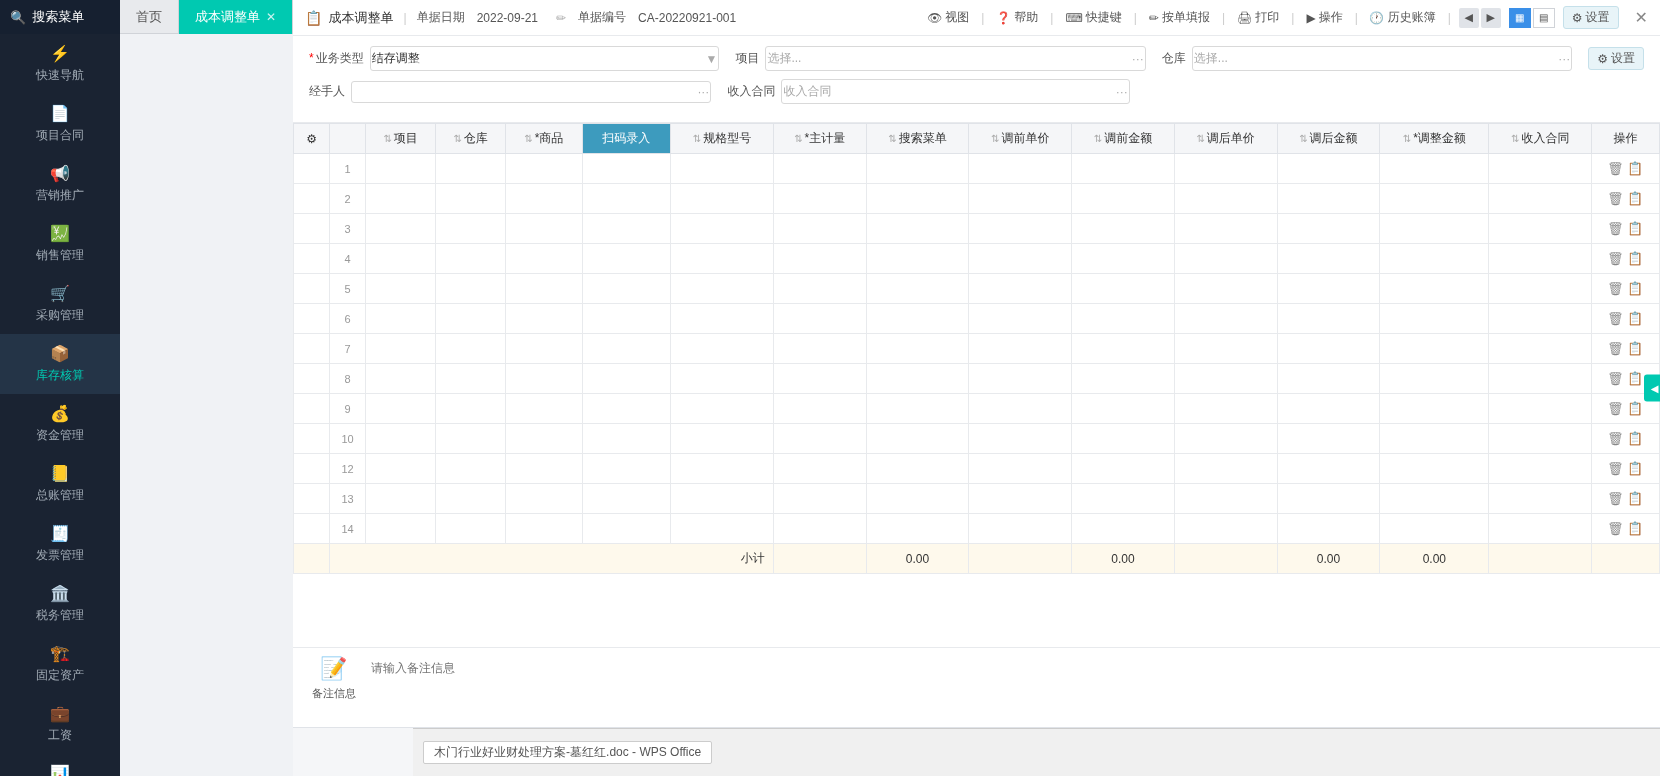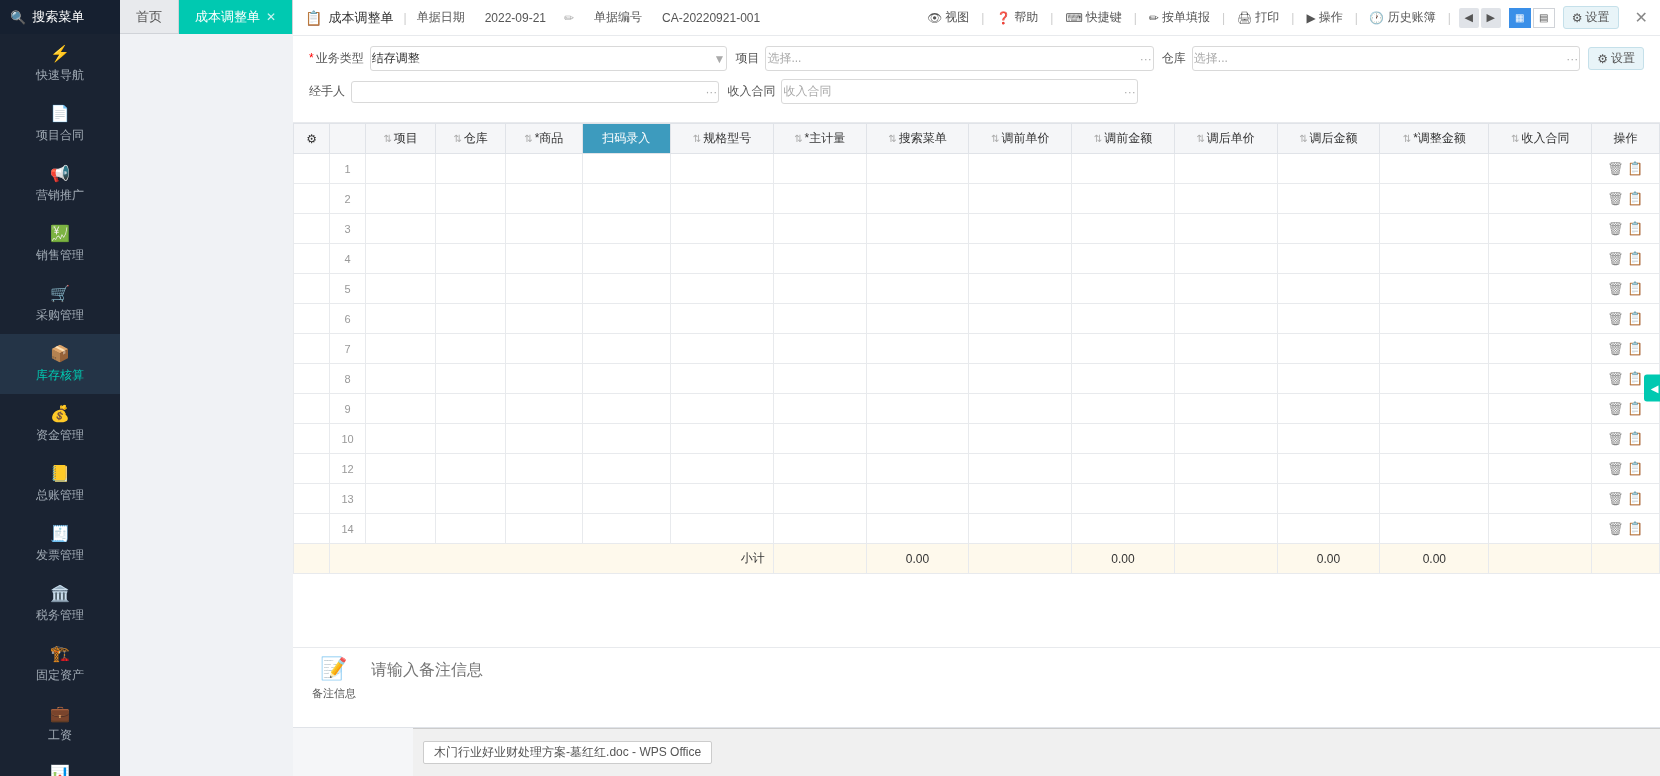--- a/index.html
+++ b/index.html
@@ -97,21 +97,21 @@
     }
     .toolbar-doc-title {
       display: flex;
       align-items: center;
       gap: 6px;
       color: #333;
       font-size: 13px;
       font-weight: 500;
     }
     .toolbar-doc-icon { color: #00c9b1; font-size: 14px; }
-    .toolbar-info { display: flex; align-items: center; gap: 20px; font-size: 12px; color: #555; }
+    .toolbar-info { display: flex; align-items: center; gap: 12px; font-size: 12px; color: #555; }
     .toolbar-sep { color: #ccc; }
     .toolbar-actions { margin-left: auto; display: flex; align-items: center; gap: 8px; }
     .toolbar-btn {
       display: flex; align-items: center; gap: 3px;
       font-size: 12px; color: #555; cursor: pointer; padding: 2px 4px;
     }
     .toolbar-close { font-size: 16px; cursor: pointer; color: #888; margin-left: 8px; }
     .settings-btn {
       background: #e8f4f8;
       border: 1px solid #c5e0ea;
@@ -125,21 +125,21 @@
 
     
     .fields-area {
       padding: 10px 16px;
       border-bottom: 1px solid #e8eaed;
       flex-shrink: 0;
     }
     .fields-row {
       display: flex;
       align-items: center;
-      gap: 8px;
+      gap: 16px;
       margin-bottom: 8px;
       justify-content: flex-end;
     }
     .field-group {
       display: flex;
       align-items: center;
       gap: 6px;
       flex: 1;
     }
     .field-label {
@@ -245,21 +245,21 @@
       align-items: center;
       gap: 4px;
       min-width: 50px;
     }
     .remarks-icon { font-size: 22px; color: #555; }
     .remarks-label { font-size: 11px; color: #555; }
     .remarks-input {
       flex: 1;
       border: none;
       outline: none;
-      font-size: 16px;
+      font-size: 12px;
       color: #999;
       padding-top: 4px;
       resize: none;
       background: transparent;
     }
 
     
     .bottom-toolbar {
       background: #f5f6f8;
       border-top: 1px solid #e0e3e8;

